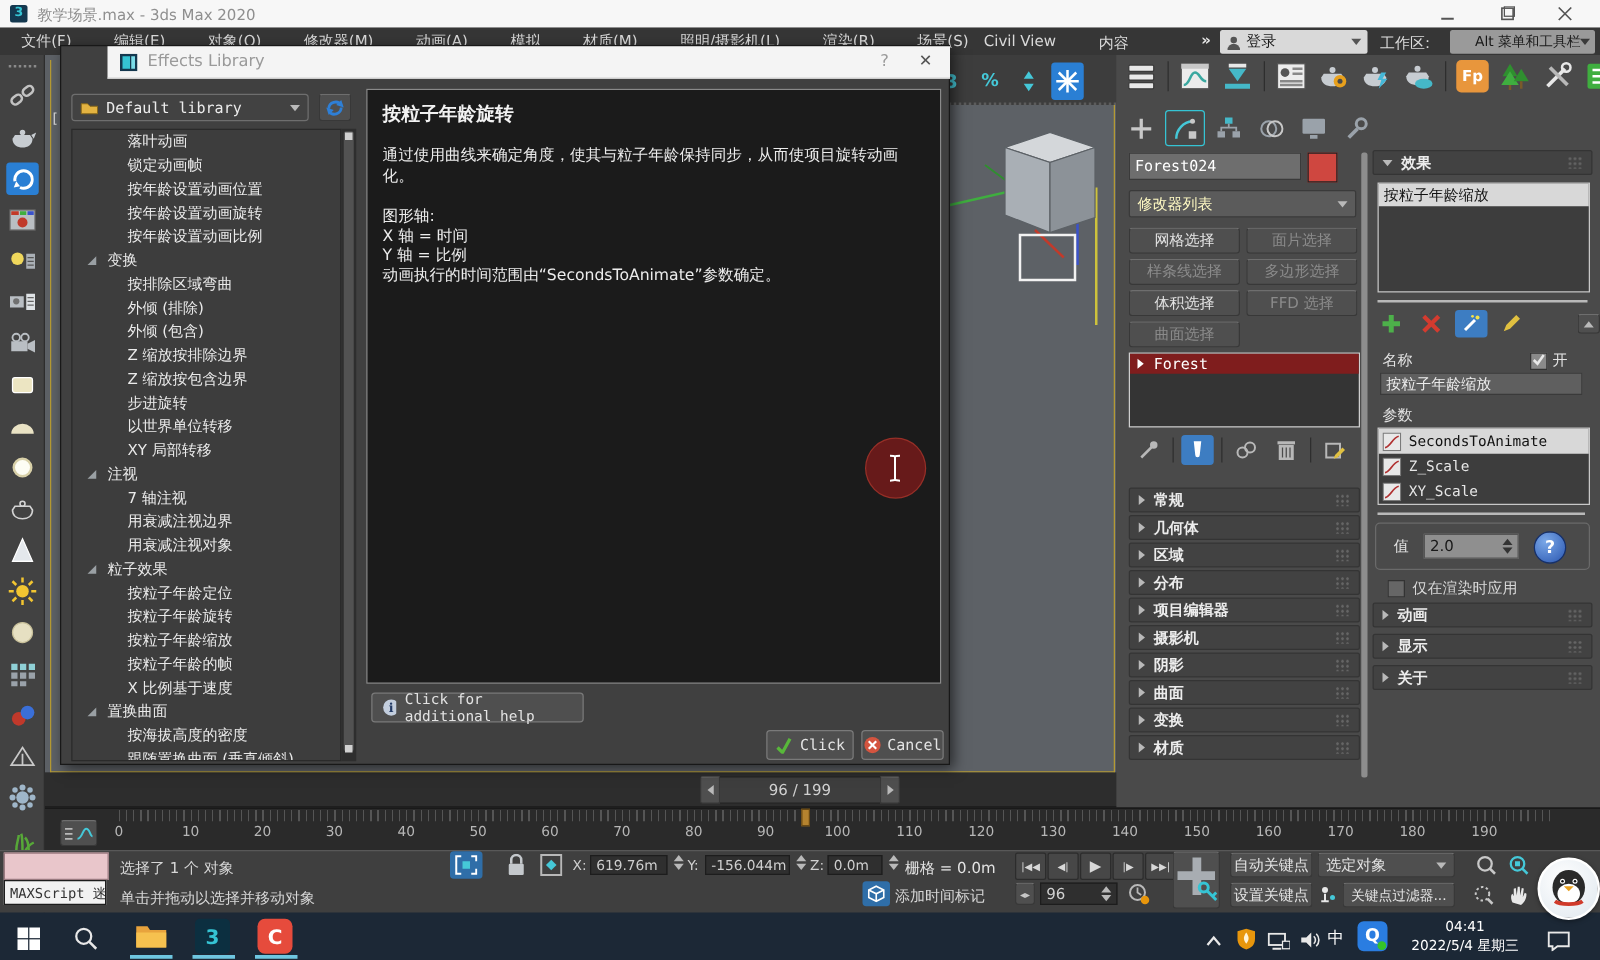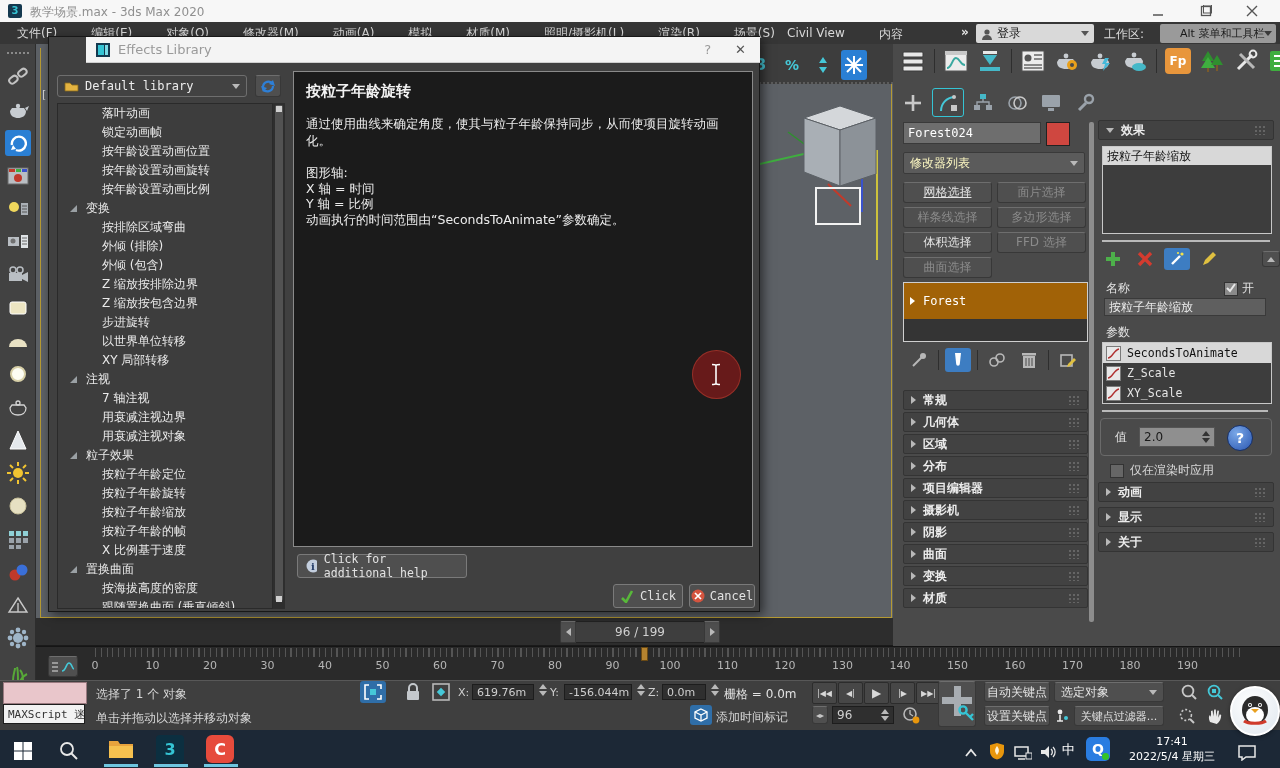--- a/index.html
+++ b/index.html
@@ -447,30 +447,30 @@
   <div class="ab fld" style="left:903px;top:122px;width:138px;height:22px;background:#6e6e6e;border-color:#3a3a3a;color:#fff;font-size:12px">
       <span class="mono">Forest024</span>
     </div>
   <div class="ab" style="left:1046px;top:122px;width:22px;height:22px;background:#cf4740;border:1px solid #222"></div>
   <div class="ab flex" style="left:903px;top:152px;width:182px;height:22px;background:#5b5b5b;border:1px solid #3a3a3a;border-radius:2px;padding:0 6px;box-sizing:border-box">
     <span style="color:#fef9c3;font-size:12px">修改器列表</span>
     <span class="tri-d" style="margin-left:auto"></span>
   </div>
   <div class="ab" style="left:903px;top:182px;width:183px;display:grid;grid-template-columns:89px 89px;gap:4px 5px">
 
-  <div class="btn3" style="height: 21px; text-decoration: underline; --i: 0;">网格选择</div>
+  <div class="btn3" style="height: 21px; --i: 0;">网格选择</div>
       <div class="btn3 dis" style="height: 21px; --i: 1;">面片选择</div>
       <div class="btn3 dis" style="height: 21px; --i: 2;">样条线选择</div>
       <div class="btn3 dis" style="height: 21px; --i: 3;">多边形选择</div>
       <div class="btn3" style="height: 21px; --i: 4;">体积选择</div>
       <div class="btn3 dis" style="height: 21px; --i: 5;">FFD 选择</div>
       <div class="btn3 dis" style="height: 21px; --i: 6;">曲面选择</div>
     </div>
   <div class="ab" style="left:903px;top:282px;width:185px;height:60px;background:#343434;border:1px solid #cfcfcf;box-sizing:border-box">
-    <div class="flex" style="height:36px;background:#a16207;padding-left:6px;gap:8px">
+    <div class="flex" style="height:16px;background:#7f1d1d;padding-left:6px;gap:8px">
       <span class="tri-r" style="border-left-color:#fff"></span>
       <span class="mono" style="color:#fff;font-size:12px">Forest</span>
     </div>
   </div>
   <div class="ab flex" style="left:906px;top:348px;gap:6px">
     <div class="lic" style="width:22px;height:22px">
         <svg width="18" height="18">
           <line x1="3" y1="15" x2="12" y2="6" stroke="#b8b8b8" stroke-width="2"></line>
           <circle cx="13" cy="5" r="3" fill="#b8b8b8"></circle>
         </svg>
@@ -936,21 +936,21 @@
         <polygon points="1,6 5,6 9,2 9,14 5,10 1,10" fill="#e8e8e8"></polygon>
         <path d="M11 5a4 4 0 0 1 0 6M13 3a7 7 0 0 1 0 10" fill="none" stroke="#e8e8e8" stroke-width="1.3"></path>
       </svg>
     </div>
   <span class="ab" style="left:1062px;top:741px;color:#fff;font-size:13px">中</span>
   <div class="ab lic" style="left:1086px;top:737px;width:24px;height:24px;background:#2a7de1;border-radius:5px">
       <span style="color:#fff;font-weight:bold;font-size:14px">Q</span>
       <div class="ab" style="left:16px;top:16px;width:7px;height:7px;border-radius:50%;background:#35c427"></div>
     </div>
   <div class="ab traytxt" style="left:1120px;top:734px;width:104px">
-    <div>17:41</div>
+    <div>04:41</div>
     <div>2022/5/4 星期三</div>
   </div>
   <div class="ab lic" style="left:1234px;top:740px">
       <svg width="20" height="16">
         <path d="M2 1h16v11h-9l-4 3v-3H2z" fill="none" stroke="#e8e8e8" stroke-width="1.5"></path>
       </svg>
     </div>
 
   <div class="ab" style="left:48px;top:36px;width:712px;height:576px;background:#404040;border:1px solid #181818;box-shadow:3px 3px 10px rgba(0,0,0,.55);box-sizing:border-box">
     <div class="ab flex" style="left:37px;top:0;width:674px;height:26px;background:#f4f4f4;border-bottom:1px solid #cfcfcf;box-sizing:border-box">

